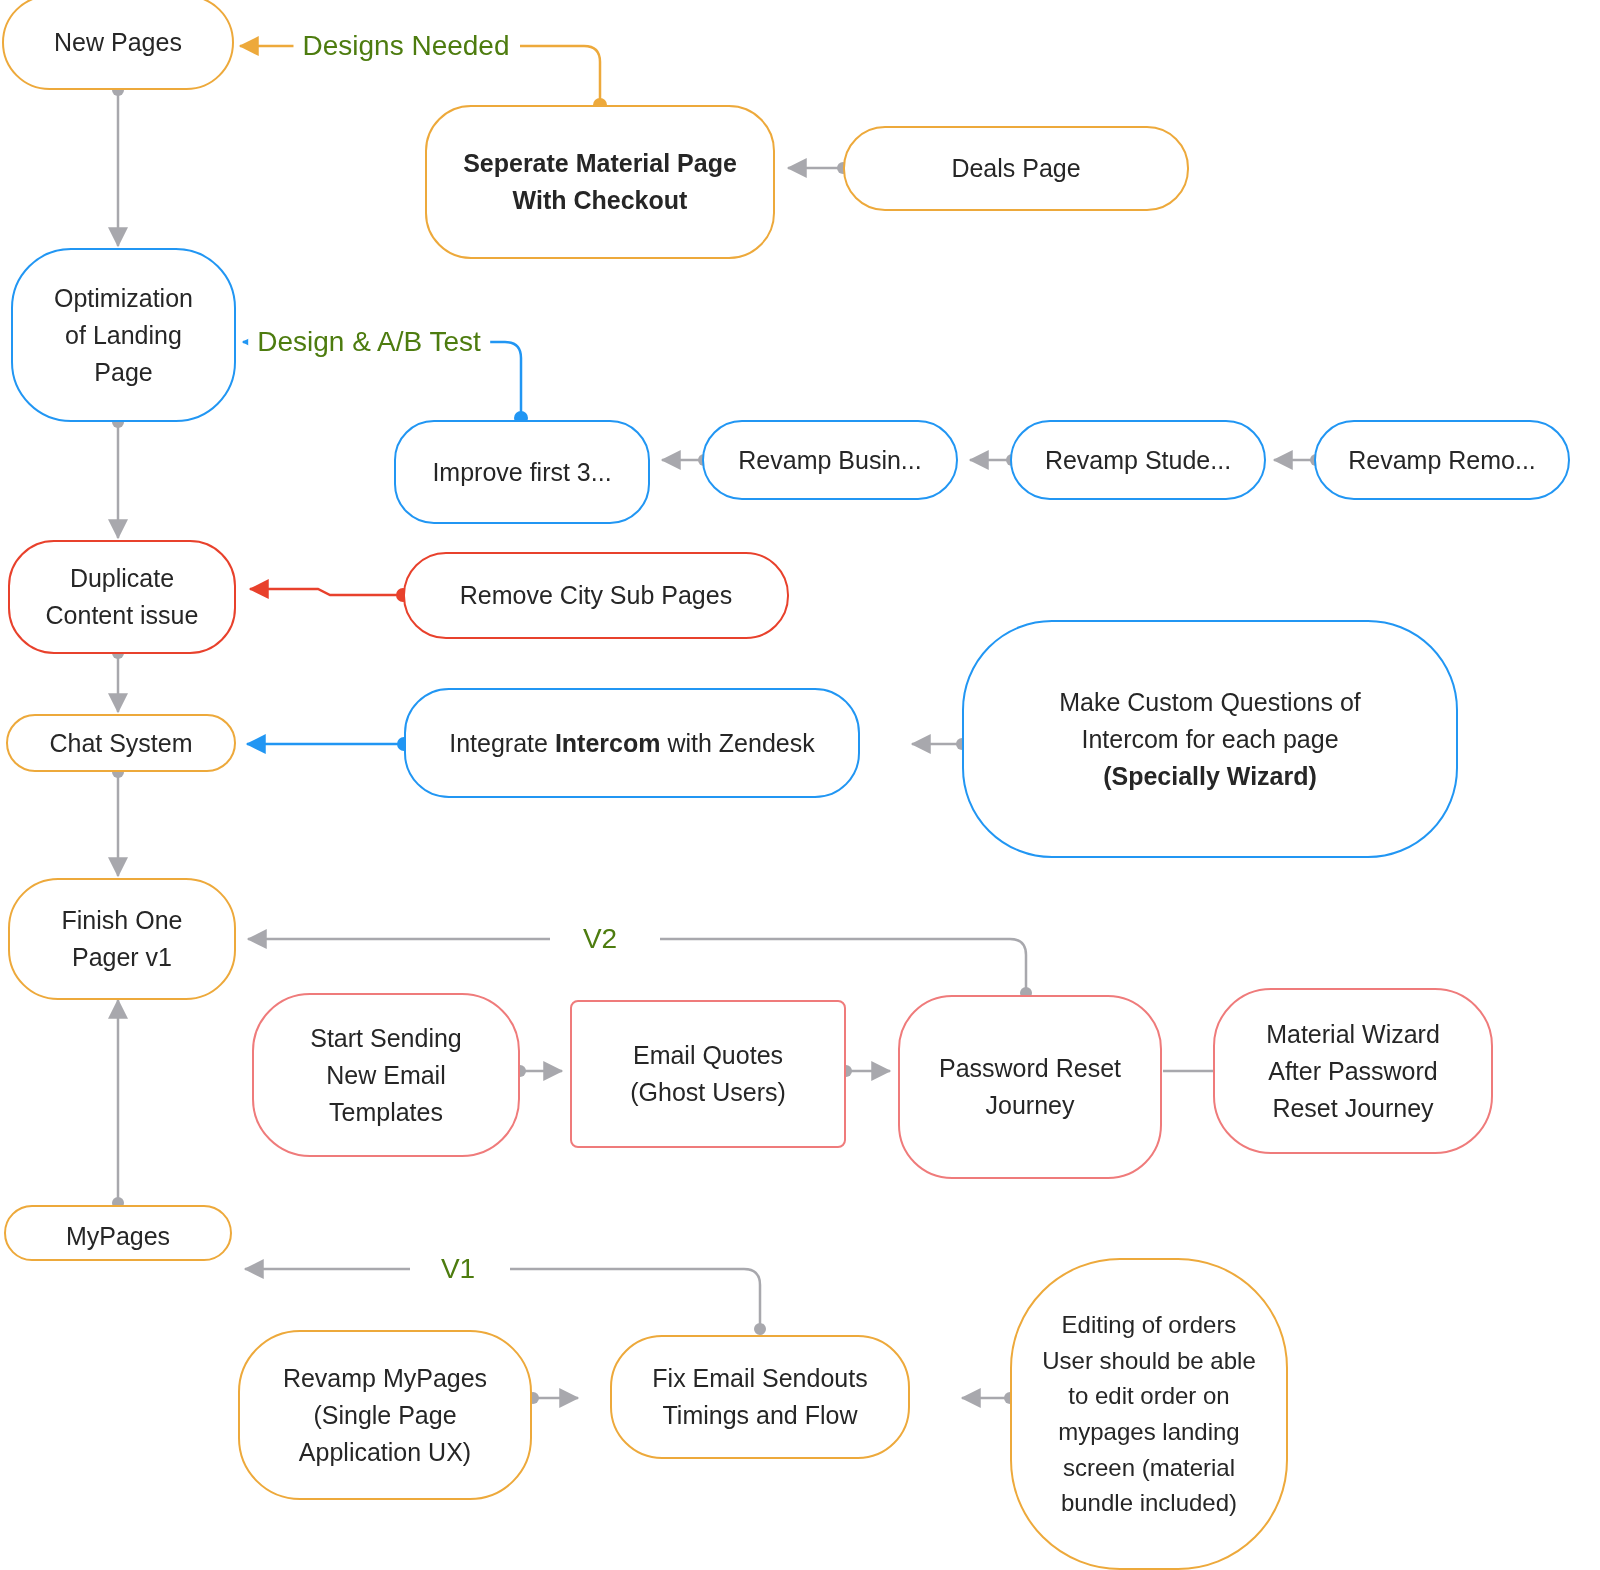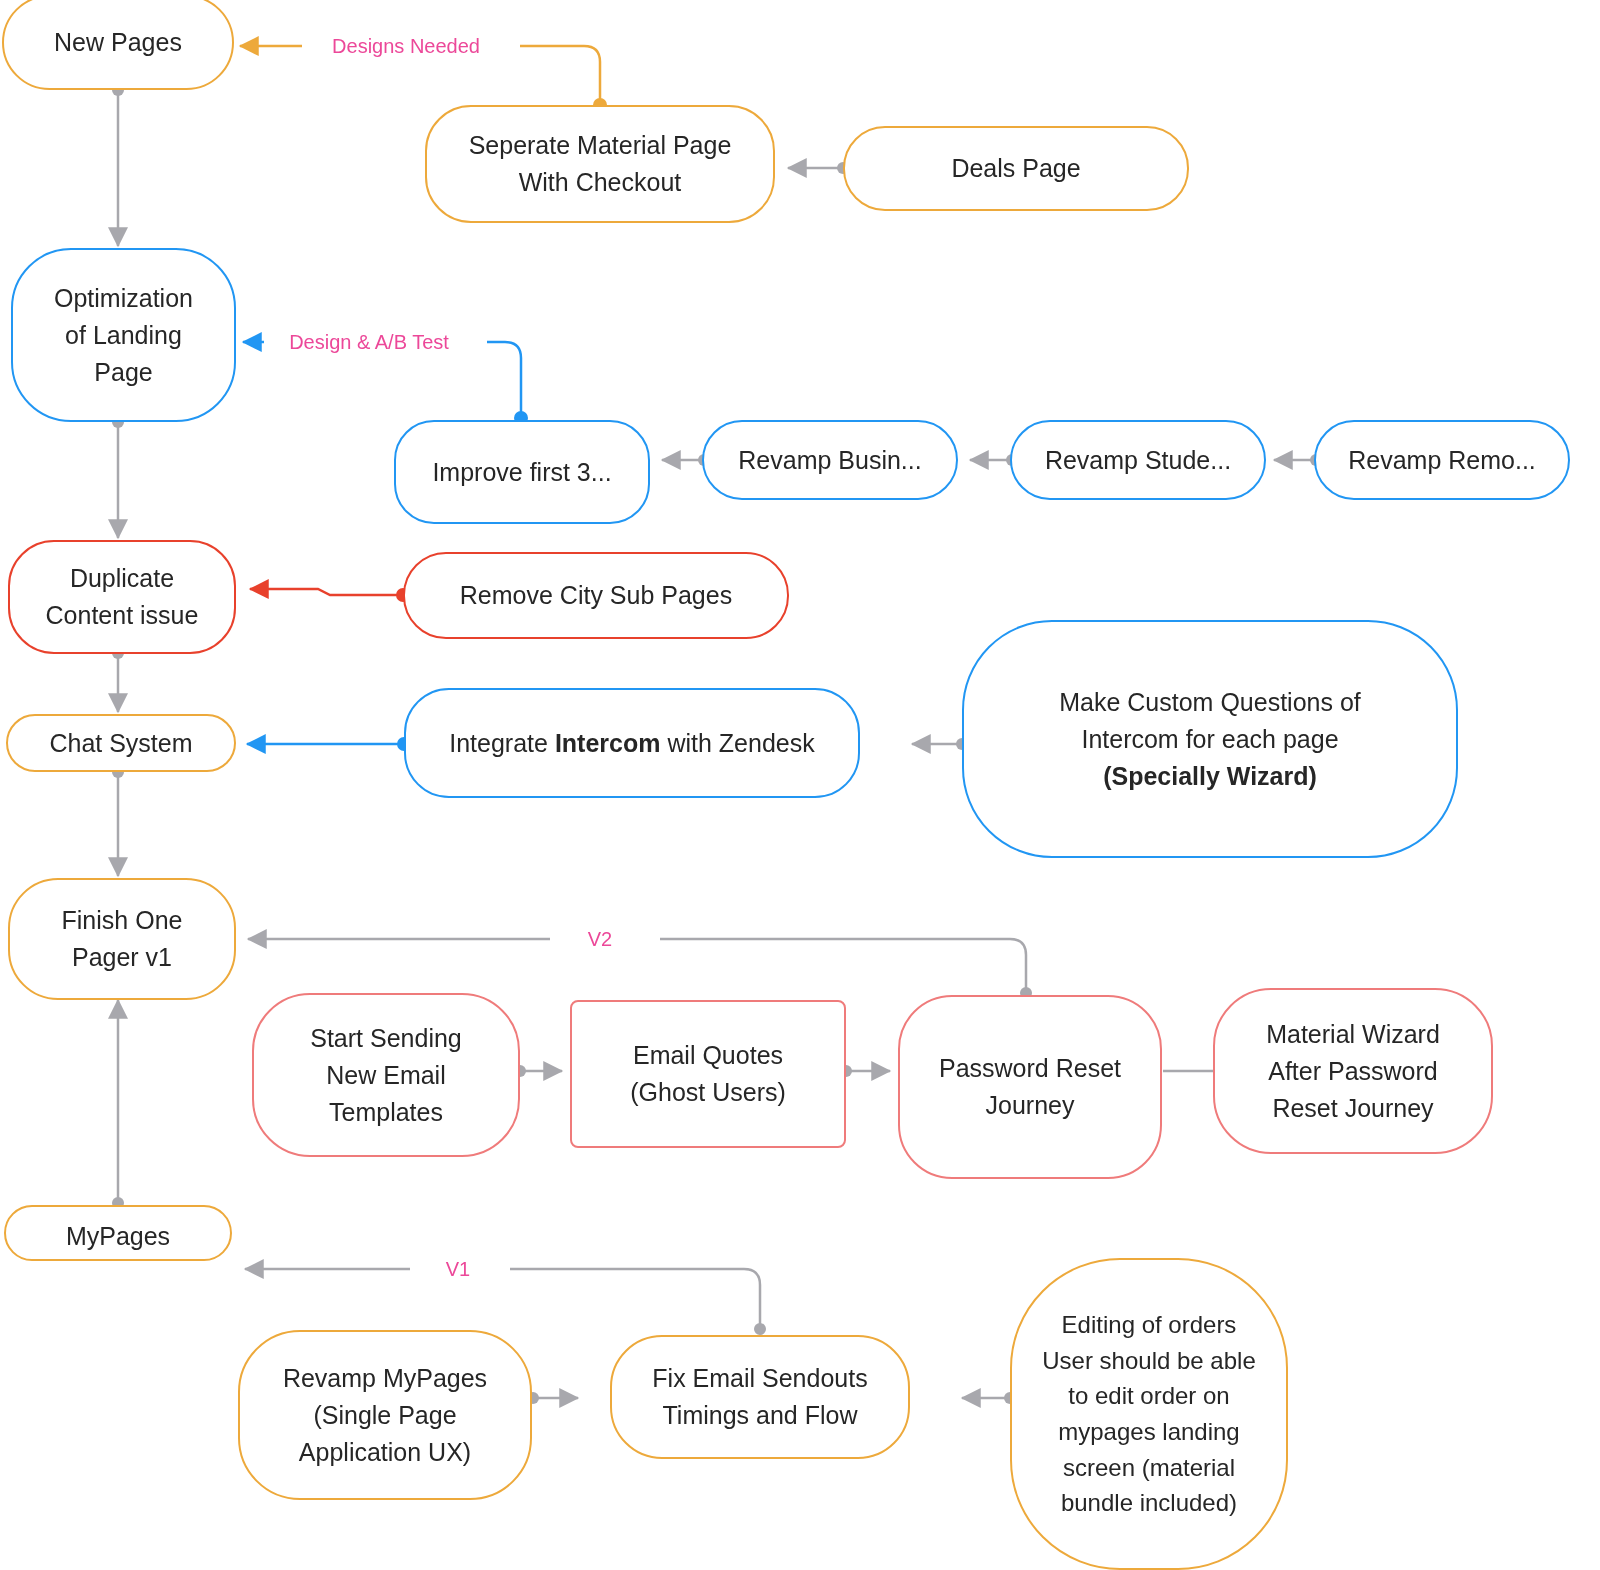--- a/index.html
+++ b/index.html
@@ -36,22 +36,22 @@
   }
   .node.orange{border-color:#eda93b;}
   .node.blue{border-color:#2196f3;}
   .node.red{border-color:#e8412c;}
   .node.pink{border-color:#ef7b7b;}
   .node .label{display:block;white-space:pre-line;}
   .node b{font-weight:bold;}
   .edge-label{
     position:absolute;
     background:#ffffff;
-    color:#ec4899;
-    font-size:20px;
+    color:#4d7c0f;
+    font-size:28px;
     line-height:1;
     padding:0 9px;
     white-space:nowrap;
     transform:translate(-50%,-50%);
     text-align:right;
   }
 </style>
 </head>
 <body>
 
@@ -151,21 +151,21 @@
       <circle cx="533" cy="1398" r="6" fill="#a8a8ad"></circle>
       <path d="M1010,1398 L962,1398" stroke="#a8a8ad" stroke-width="2.5" fill="none" marker-end="url(#arrGray)"></path>
       <circle cx="1010" cy="1398" r="6" fill="#a8a8ad"></circle>
     </g>
   </svg>
 
   <div class="node orange" style="left:2px;top:-5px;width:232px;height:95px;border-radius:48px;">
     <span class="label">New Pages</span>
   </div>
 
-  <div class="node orange" style="left:425px;top:105px;width:350px;height:118px;border-radius:46px;">
+  <div class="node orange" style="left:425px;top:105px;width:350px;height:154px;border-radius:46px;font-weight:bold;">
     <span class="label">Seperate Material Page
 With Checkout</span>
   </div>
 
   <div class="node orange" style="left:843px;top:126px;width:346px;height:85px;border-radius:42px;">
     <span class="label">Deals Page</span>
   </div>
 
   <div class="node blue" style="left:11px;top:248px;width:225px;height:174px;border-radius:60px;">
     <span class="label">Optimization

